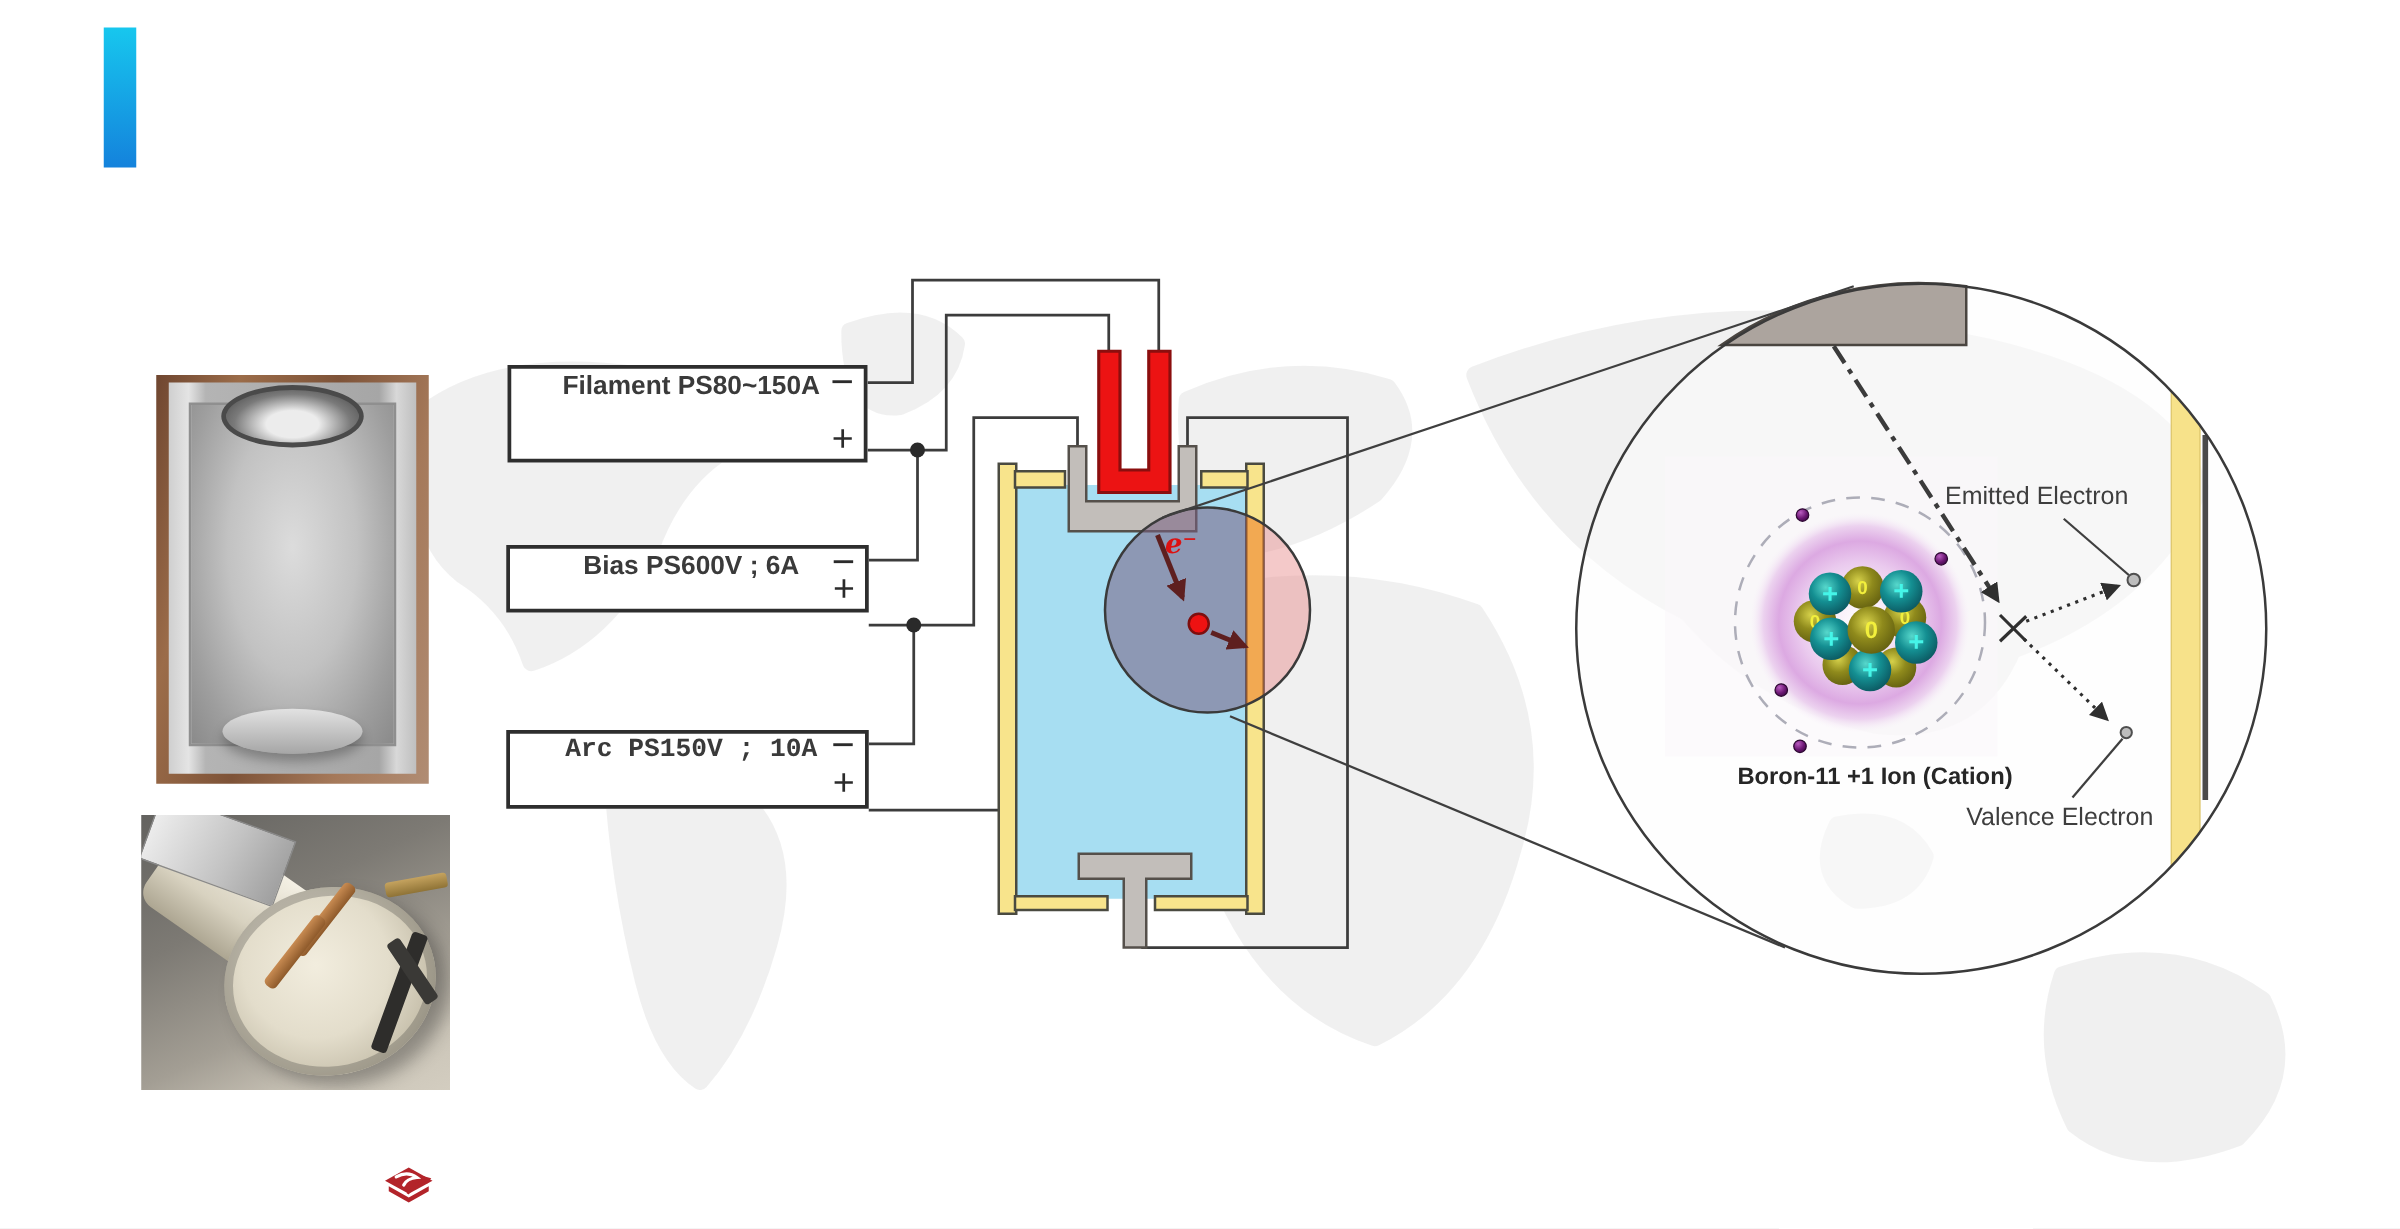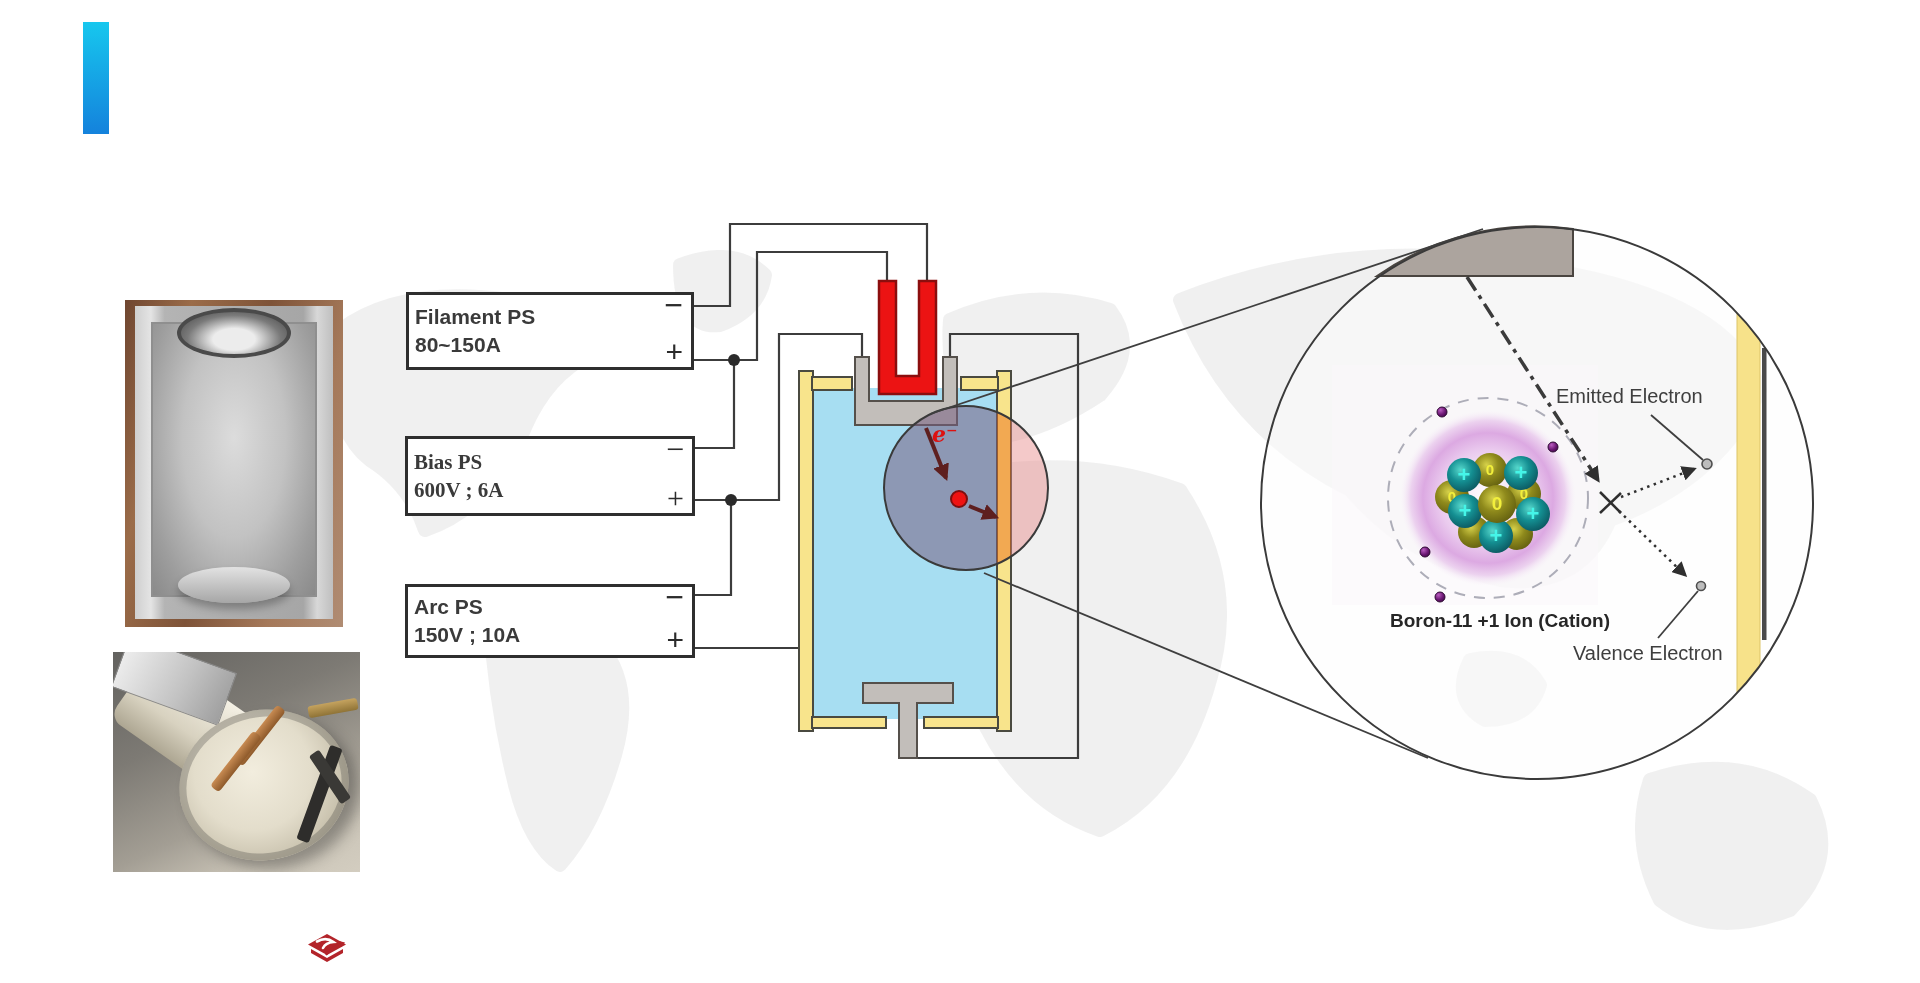--- a/index.html
+++ b/index.html
@@ -13,27 +13,27 @@
   .abs{position:absolute;}
 
   
   .title-bar{left:83px;top:22px;width:26px;height:112px;
     background:linear-gradient(180deg,var(--accent-top),var(--accent-bottom));}
   .page-title{left:116px;top:36px;font-size:62px;font-weight:300;color:#0b0b0b;
     letter-spacing:0px;white-space:nowrap;}
 
   
   .ps-box{background:#ffffff;border:3px solid #2e2e2e;box-sizing:border-box;
-    display:flex;flex-direction:column;justify-content:center;padding-left:6px;}
+    display:flex;flex-direction:row;justify-content:center;padding-left:6px;}
   .ps-box .ps-name,.ps-box .ps-spec{font-size:21px;font-weight:bold;color:#3a3a3a;line-height:28px;}
   .ps-minus{position:absolute;right:8px;top:-8px;font-size:32px;font-weight:300;color:#2b2b2b;}
   .ps-plus{position:absolute;right:8px;bottom:-2px;font-size:30px;font-weight:300;color:#2b2b2b;}
   #ps1{left:406px;top:292px;width:288px;height:78px;}
-  #ps2{left:405px;top:436px;width:290px;height:80px;font-family:Liberation Serif, serif;}
-  #ps3{left:405px;top:584px;width:290px;height:74px;}
+  #ps2{left:405px;top:436px;width:290px;height:54px;}
+  #ps3{left:405px;top:584px;width:290px;height:63px;font-family:Liberation Mono, monospace;}
 
   
   .caption{left:413px;top:930px;font-size:37px;font-weight:bold;font-style:italic;
     color:var(--text-dark);white-space:nowrap;}
   .logo{left:306px;top:933px;}
 
   
   .photo{overflow:hidden;}
   #photo1{left:125px;top:300px;width:218px;height:327px;
     background:linear-gradient(105deg,#6f4630 0%,#9b6c49 22%,#7e5338 48%,#a5795a 75%,#b08c73 100%);}

